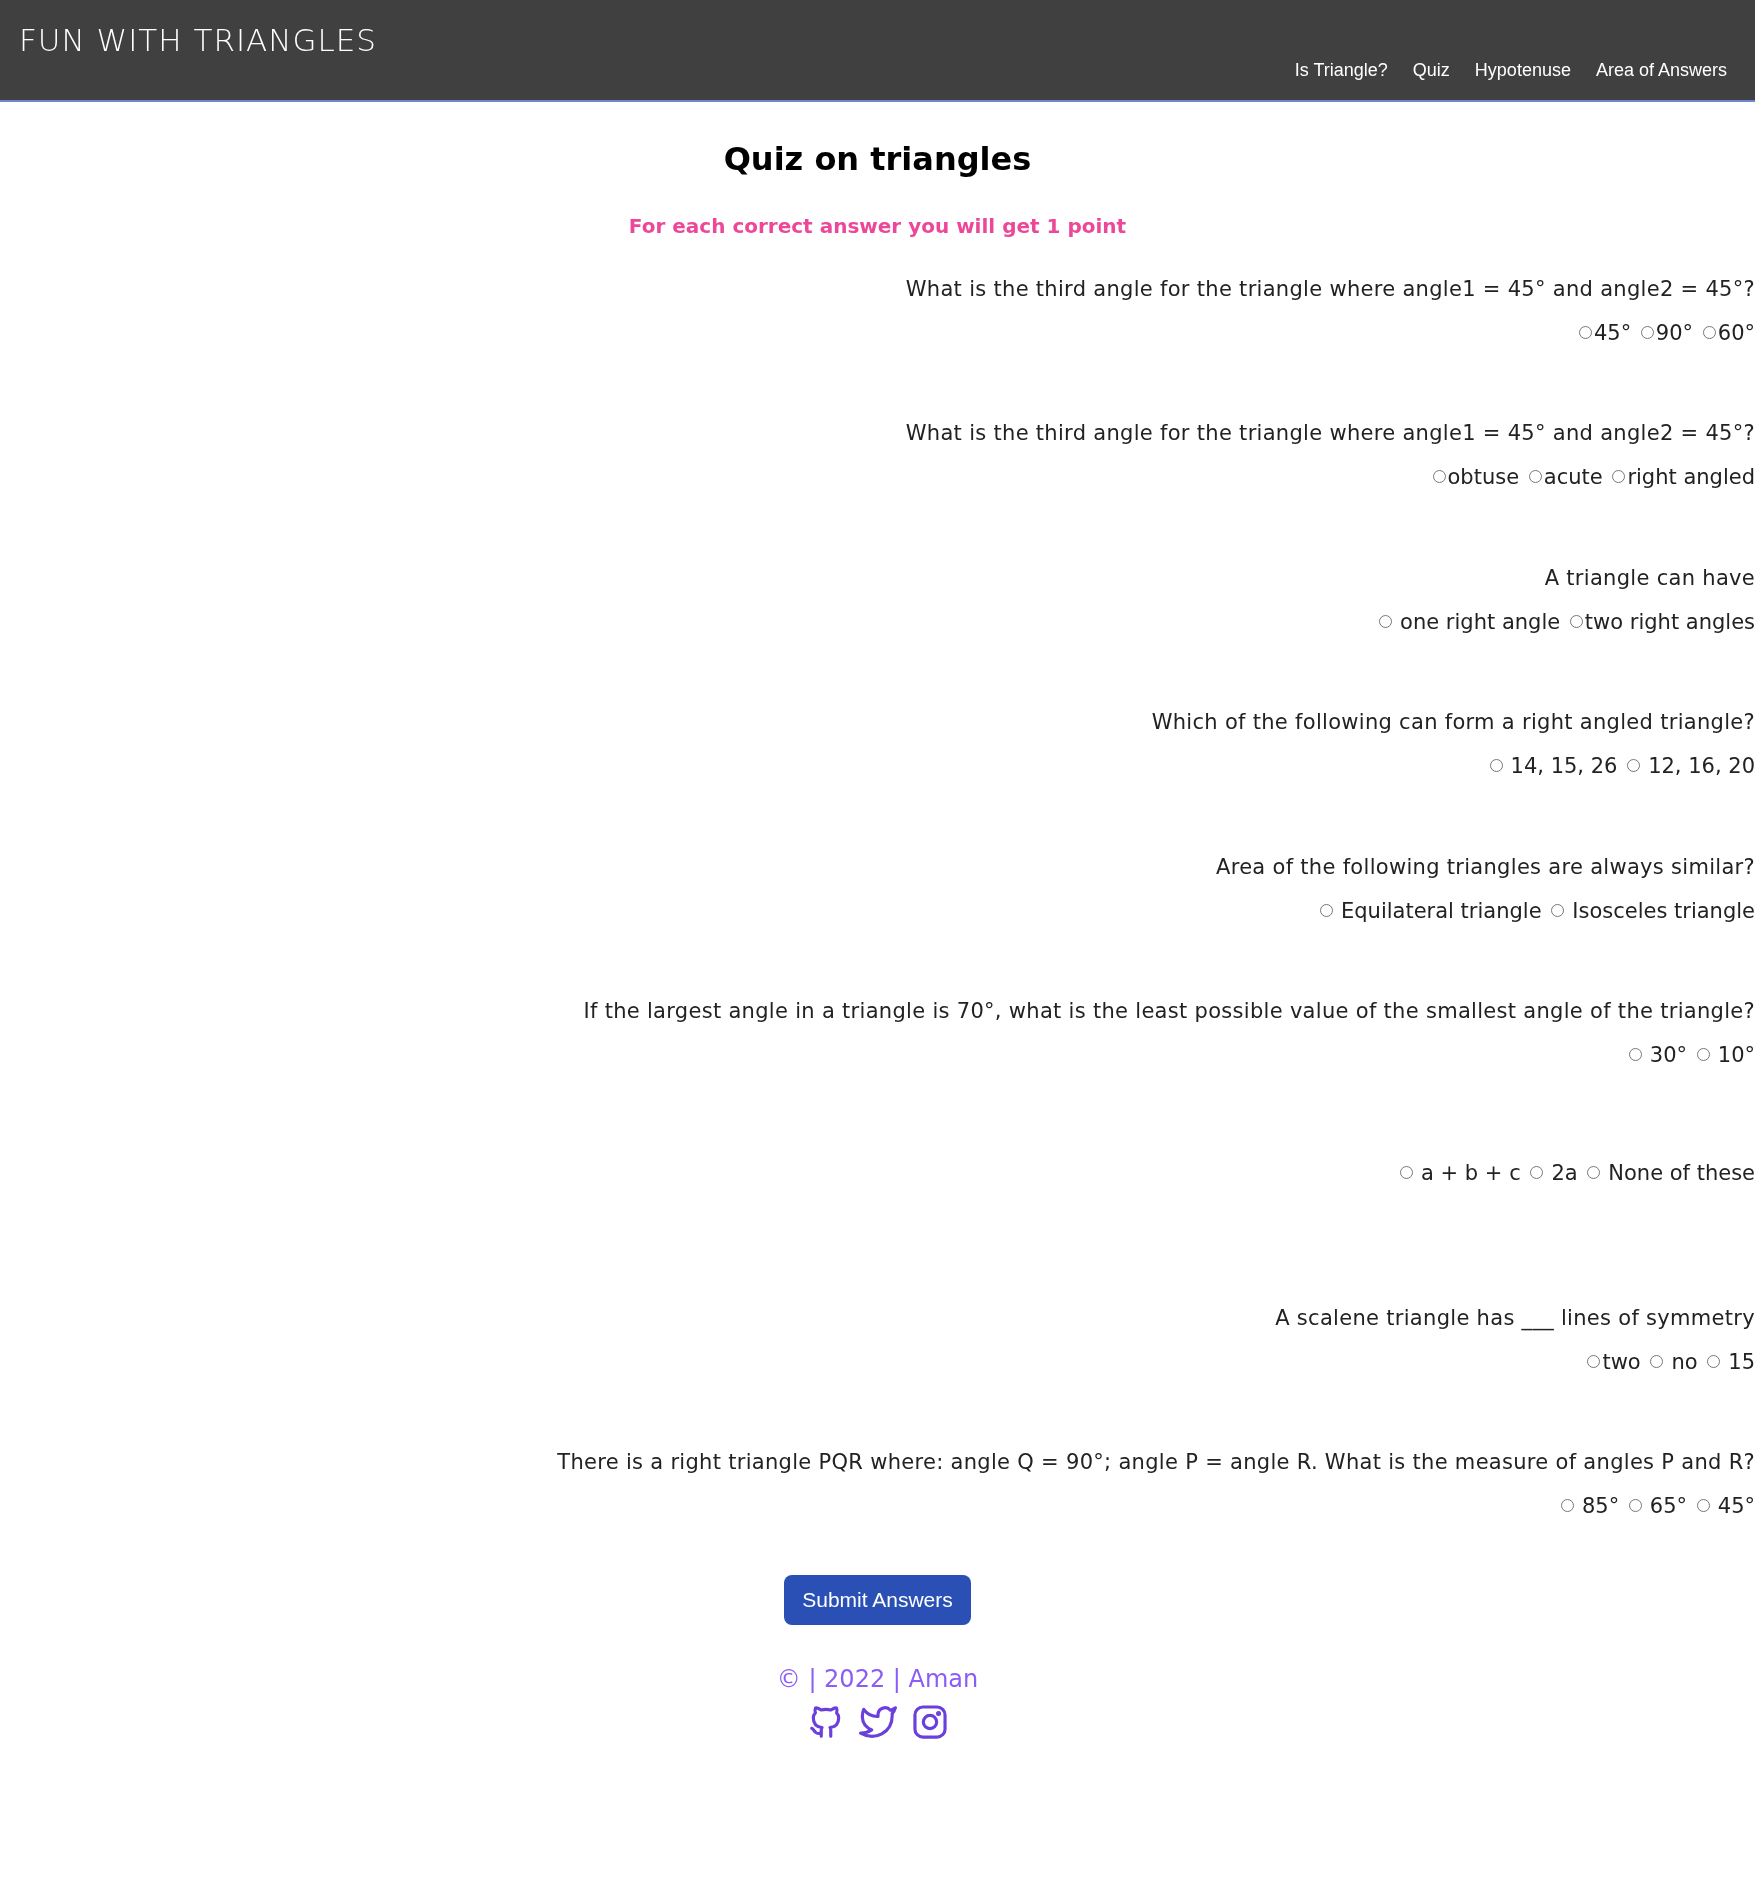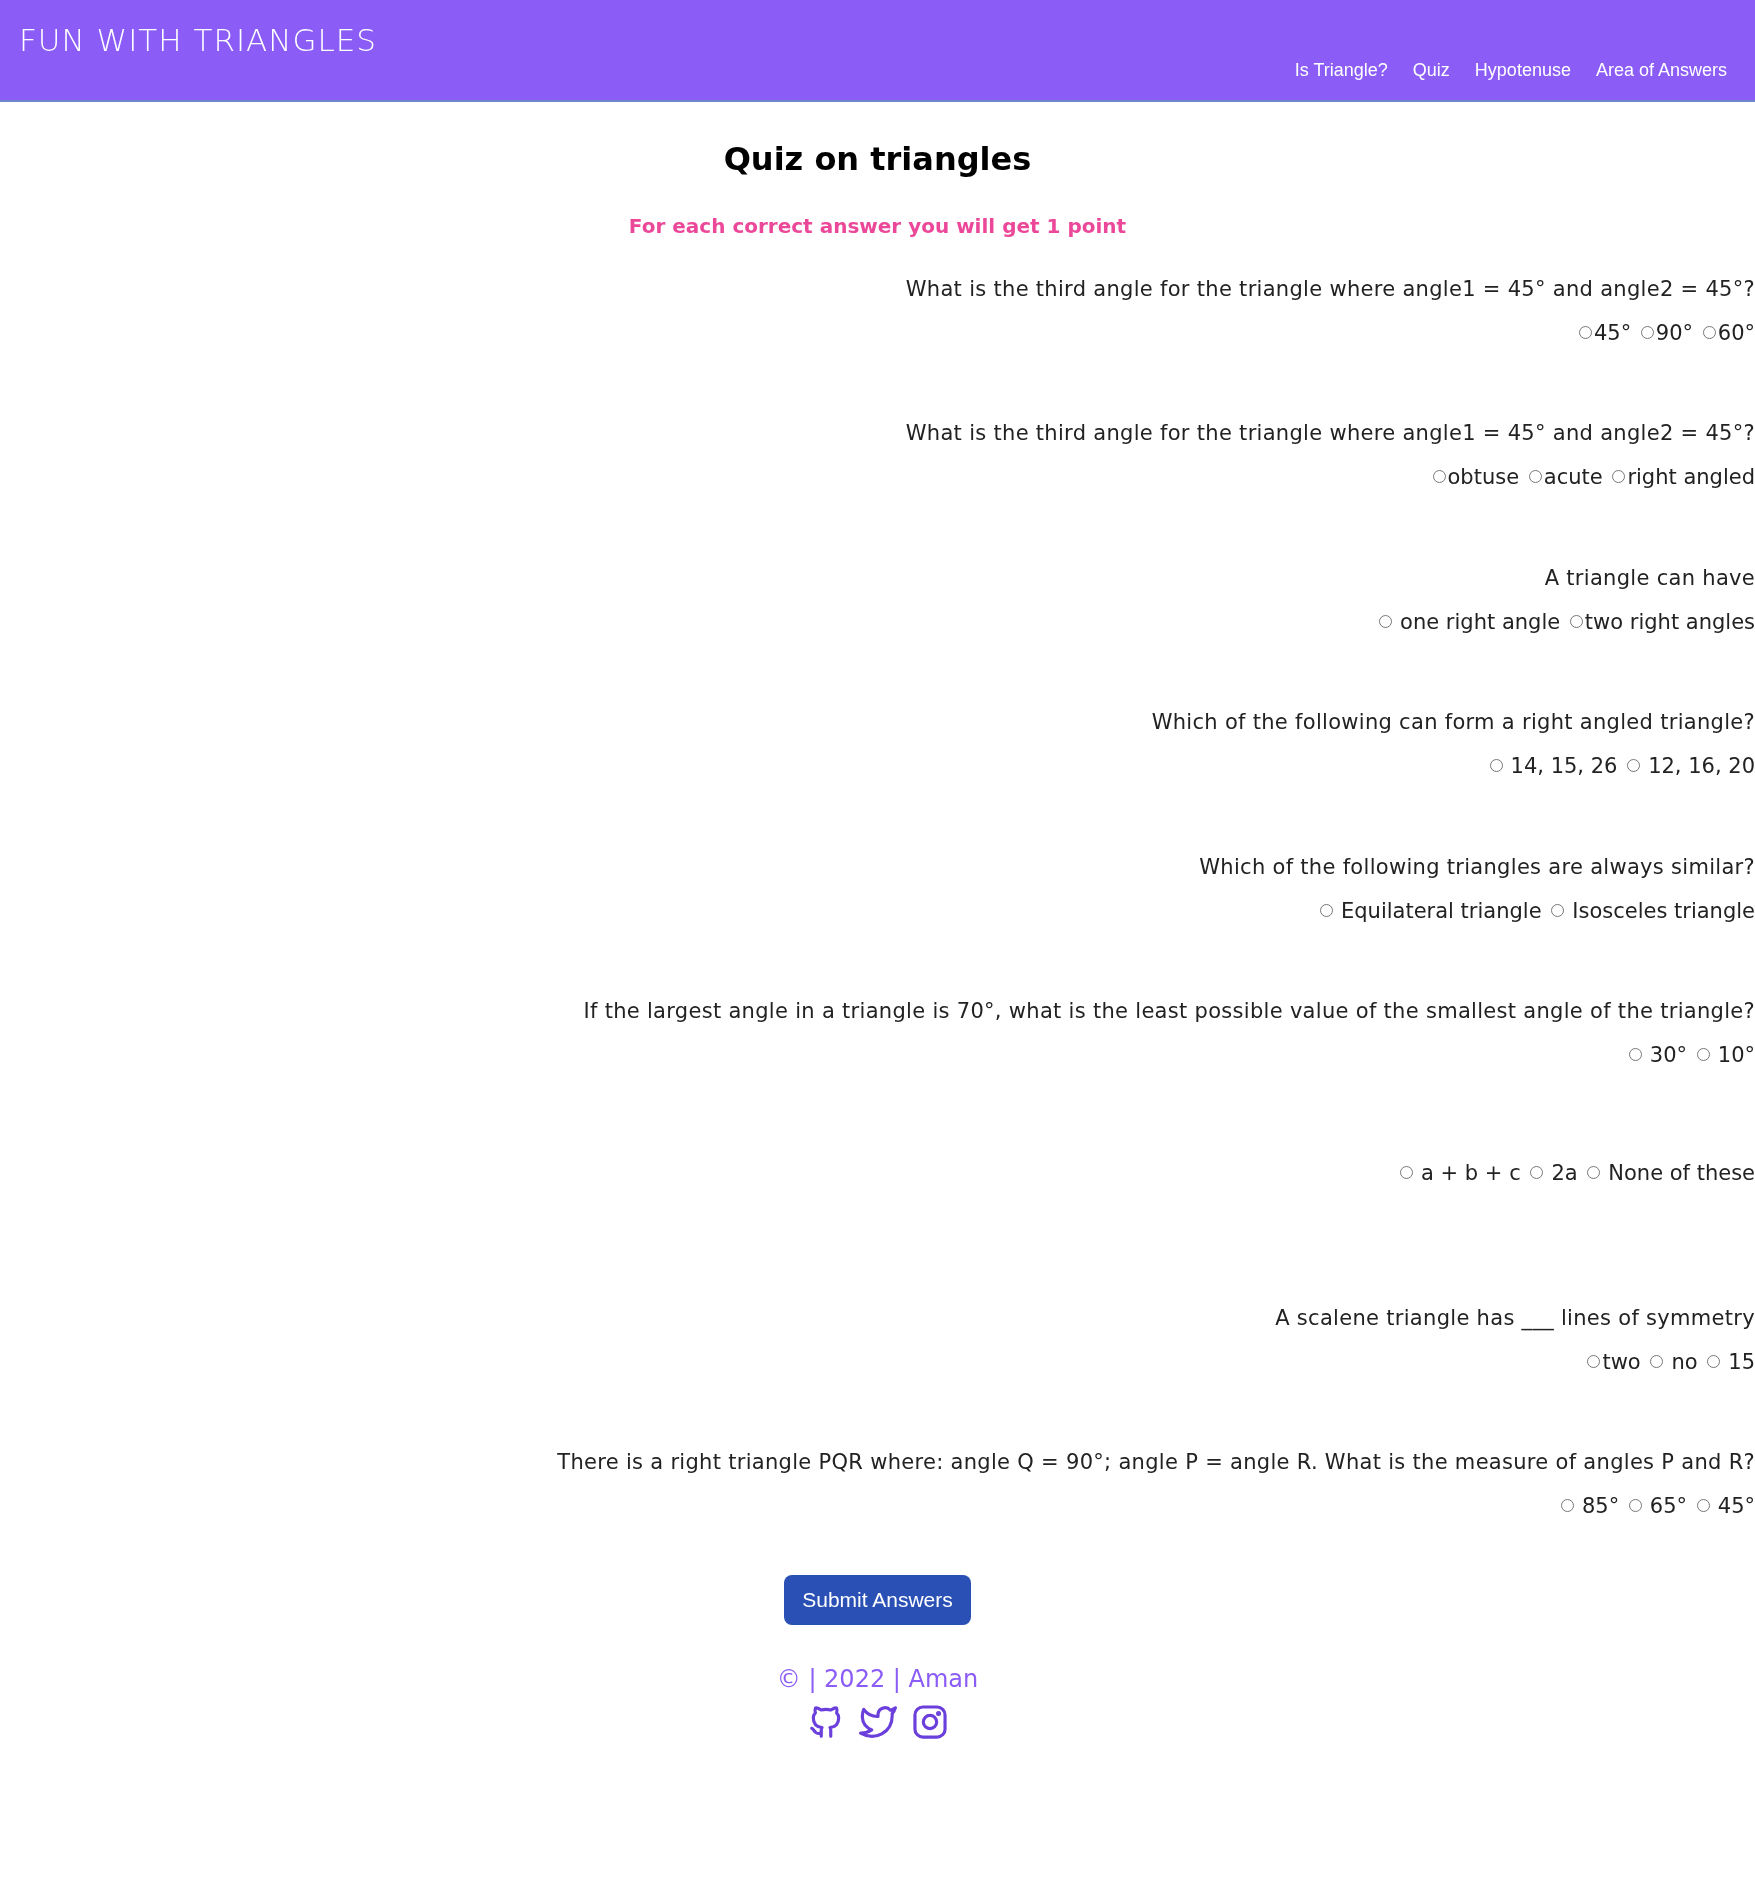--- a/index.html
+++ b/index.html
@@ -4,21 +4,21 @@
   <style>
     * { box-sizing: border-box; margin: 0; padding: 0; }
     html, body { width: 1755px; background: #ffffff; }
     body {
       font-family: "DejaVu Sans", sans-serif;
       color: #1f1f1f;
       min-height: 1878px;
     }
     .navbar {
       height: 102px;
-      background: #8b5cf6;
+      background: #404040;
       position: relative;
       border-bottom: 2px solid #6f86c9;
       text-decoration: underline;
     }
     .brand {
       position: absolute;
       left: 19px;
       top: 22px;
       color: #ffffff;
       font-family: "DejaVu Sans", sans-serif;
@@ -161,21 +161,21 @@
 
     <div class="question">
       <p class="question-text">Which of the following can form a right angled triangle?</p>
       <div class="options">
         <label class="option"><span class="radio spaced"></span><span>14, 15, 26</span></label>
         <label class="option"><span class="radio spaced"></span><span>12, 16, 20</span></label>
       </div>
     </div>
 
     <div class="question">
-      <p class="question-text">Which of the following triangles are always similar?</p>
+      <p class="question-text">Area of the following triangles are always similar?</p>
       <div class="options">
         <label class="option"><span class="radio spaced"></span><span>Equilateral triangle</span></label>
         <label class="option"><span class="radio spaced"></span><span>Isosceles triangle</span></label>
       </div>
     </div>
 
 
     <div class="question">
       <p class="question-text">If the largest angle in a triangle is 70°, what is the least possible value of the smallest angle of the triangle?</p>
       <div class="options">

